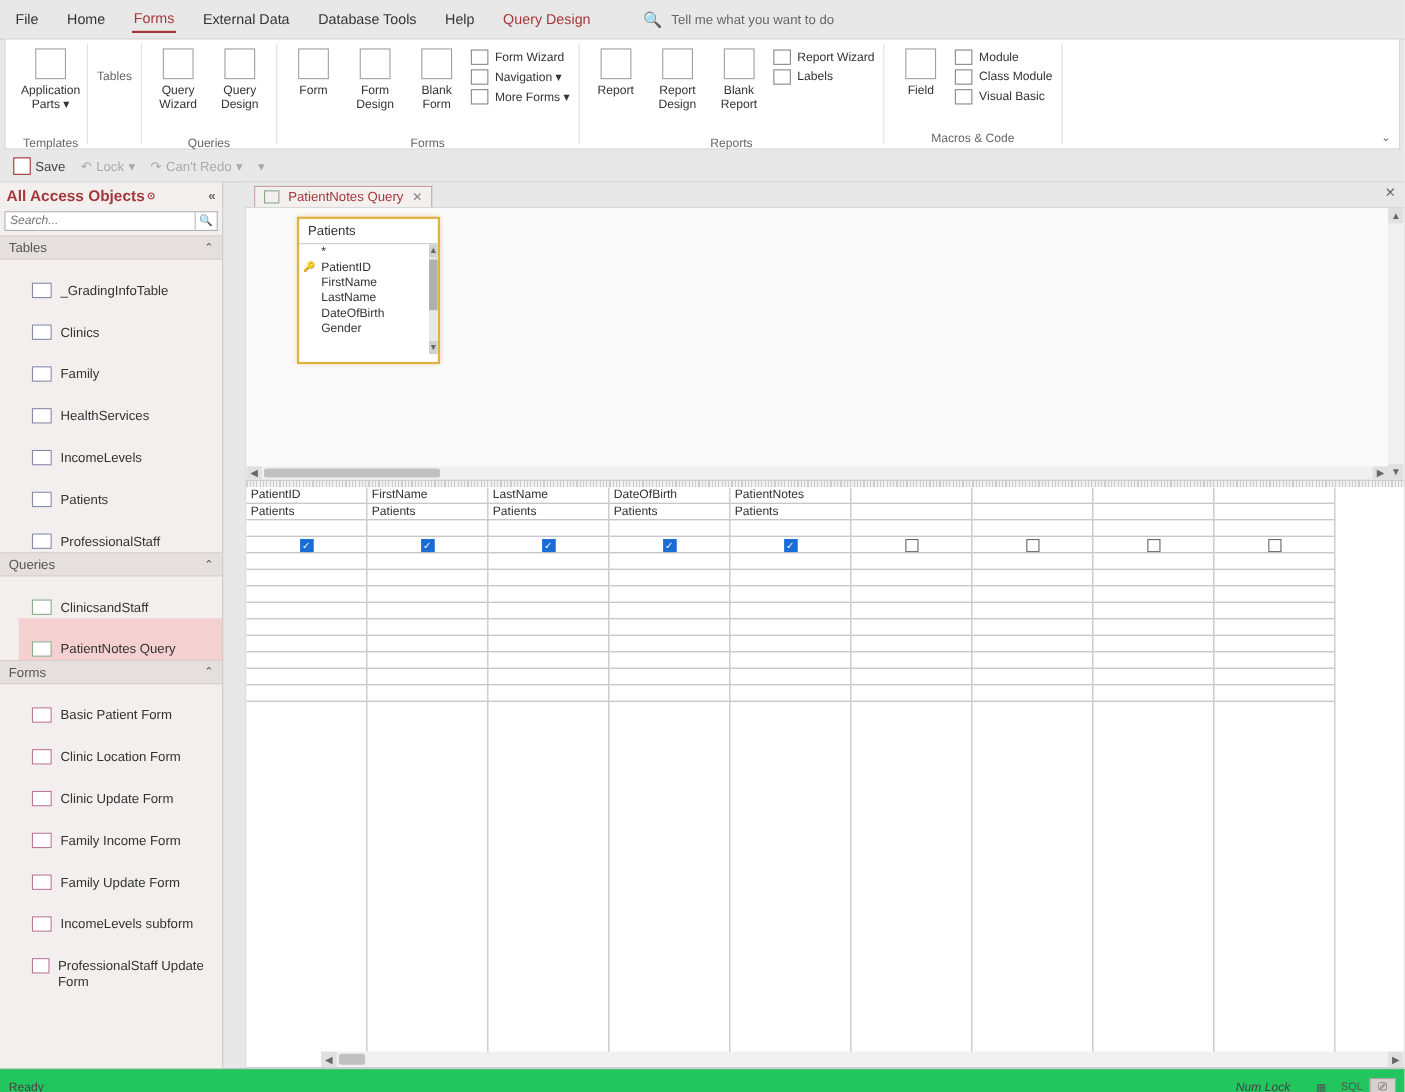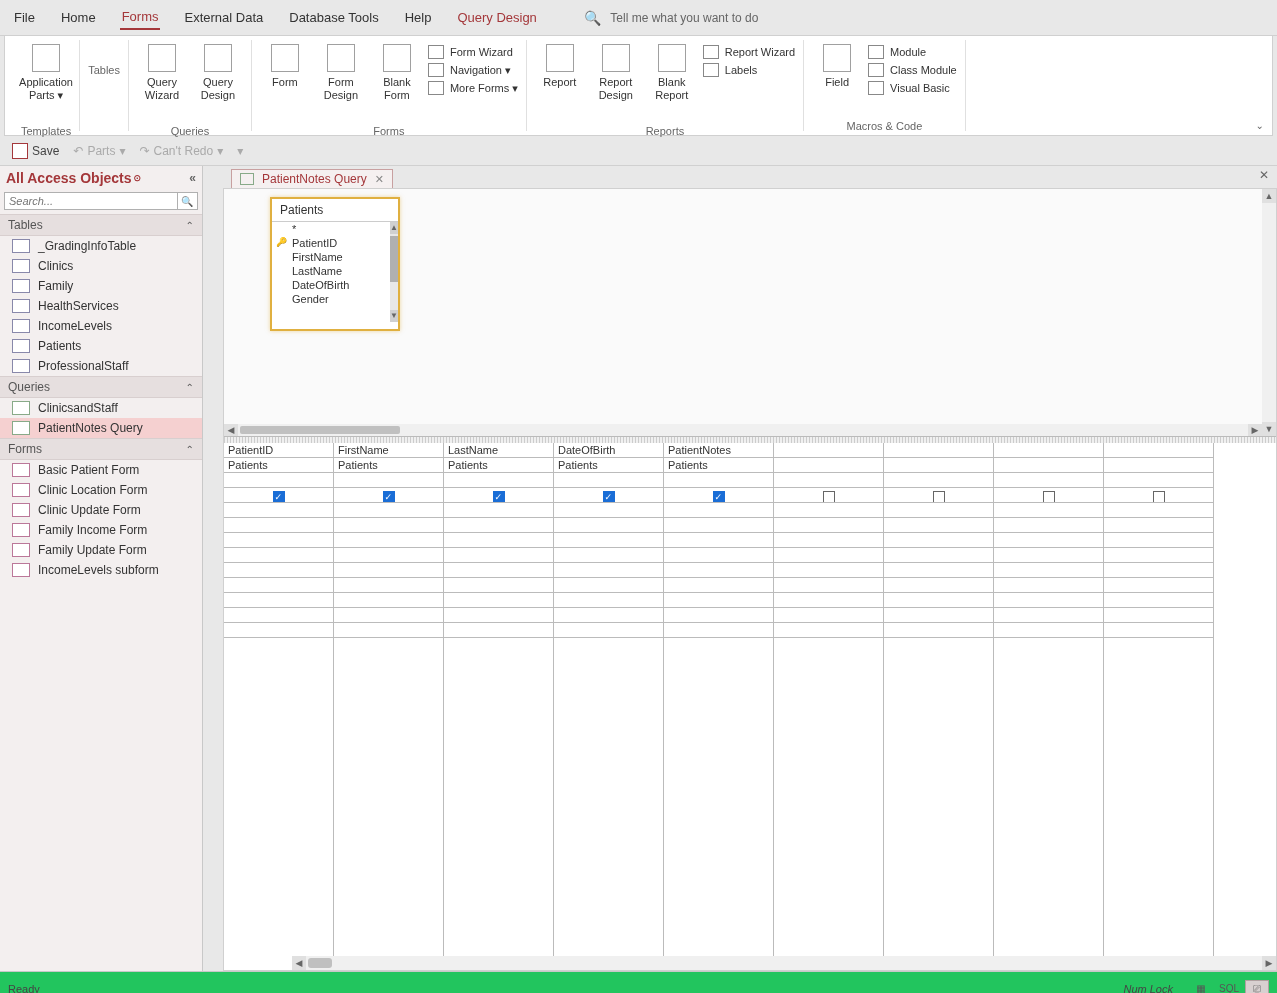--- a/index.html
+++ b/index.html
@@ -39,21 +39,21 @@
 .nav-pane { width: 203px; background: #f3efef; border-right: 1px solid #c8c8c8; display: flex; flex-direction: column; overflow: hidden; }
 .nav-header { display: flex; align-items: center; padding: 4px 6px; font-size: 14px; color: #a4373a; font-weight: 600; }
 .nav-header .sp { flex: 1; }
 .nav-header .chev { cursor: pointer; font-size: 12px; color: #666; margin-left: 4px; }
 .nav-search { display: flex; margin: 2px 4px 4px 4px; }
 .nav-search input { flex: 1; border: 1px solid #b0b0b0; background: #fff; padding: 2px 4px; font-size: 11px; font-style: italic; color: #888; }
 .nav-search .sbtn { width: 20px; border: 1px solid #b0b0b0; border-left: none; background: #fff; display: flex; align-items: center; justify-content: center; cursor: pointer; }
 .nav-section-hdr { background: #e6dfdf; padding: 3px 8px; font-size: 12px; color: #555; display: flex; align-items: center; border-top: 1px solid #d8cfcf; border-bottom: 1px solid #d8cfcf; cursor: pointer; }
 .nav-section-hdr .sp { flex: 1; }
 .nav-section-hdr .caret { font-size: 10px; }
-.nav-item { display: flex; gap: 8px; padding: 3px 8px 3px 12px; cursor: pointer; font-size: 12px; }
+.nav-item { display: flex; gap: 8px; padding: 21px 8px 3px 12px; cursor: pointer; font-size: 12px; margin-left: 17px; }
 .nav-item.selected { background: #f5d0d0; }
 .nav-icon { width: 18px; height: 14px; background: #fff; border: 1px solid #c88; }
 .nav-icon.tbl { border-color: #88a; }
 .nav-icon.qry { border-color: #8a8; }
 .nav-icon.frm { border-color: #b79; }
 
 
 .work-area { flex: 1; display: flex; flex-direction: column; background: #e8e8e8; }
 .doc-tabs { height: 22px; display: flex; align-items: flex-end; padding-left: 8px; background: #e8e8e8; position: relative; }
 .doc-tab { display: flex; align-items: center; gap: 8px; background: #f5f0f0; border: 1px solid #c8a0a0; border-bottom: none; padding: 2px 8px; font-size: 12px; color: #a4373a; cursor: pointer; }
@@ -236,21 +236,21 @@
   <div class="ribbon-collapse">⌄</div>
 </div>
 
 <div class="qat">
   <div class="qat-btn">
       <span class="save-icon"></span>
       <span>Save</span>
     </div>
   <div class="qat-btn disabled">
       <span>↶</span>
-      <span>Parts</span>
+      <span>Lock</span>
       <span>▾</span>
     </div>
   <div class="qat-btn disabled">
       <span>↷</span>
       <span>Can't Redo</span>
       <span>▾</span>
     </div>
   <div class="qat-btn disabled">▾</div>
 </div>
 
@@ -337,20 +337,24 @@
           <span class="nav-icon frm"></span>
           <span>Family Income Form</span>
         </div>
         <div class="nav-item">
           <span class="nav-icon frm"></span>
           <span>Family Update Form</span>
         </div>
         <div class="nav-item">
           <span class="nav-icon frm"></span>
           <span>IncomeLevels subform</span>
+        </div>
+        <div class="nav-item">
+          <span class="nav-icon frm"></span>
+          <span>ProfessionalStaff Update Form</span>
         </div>
       </div>
   </div>
 
   <div class="work-area">
     <div class="doc-tabs">
       <div class="doc-tab">
         <span class="qicon"></span>
         <span>PatientNotes Query</span>
         <span class="close">✕</span>

